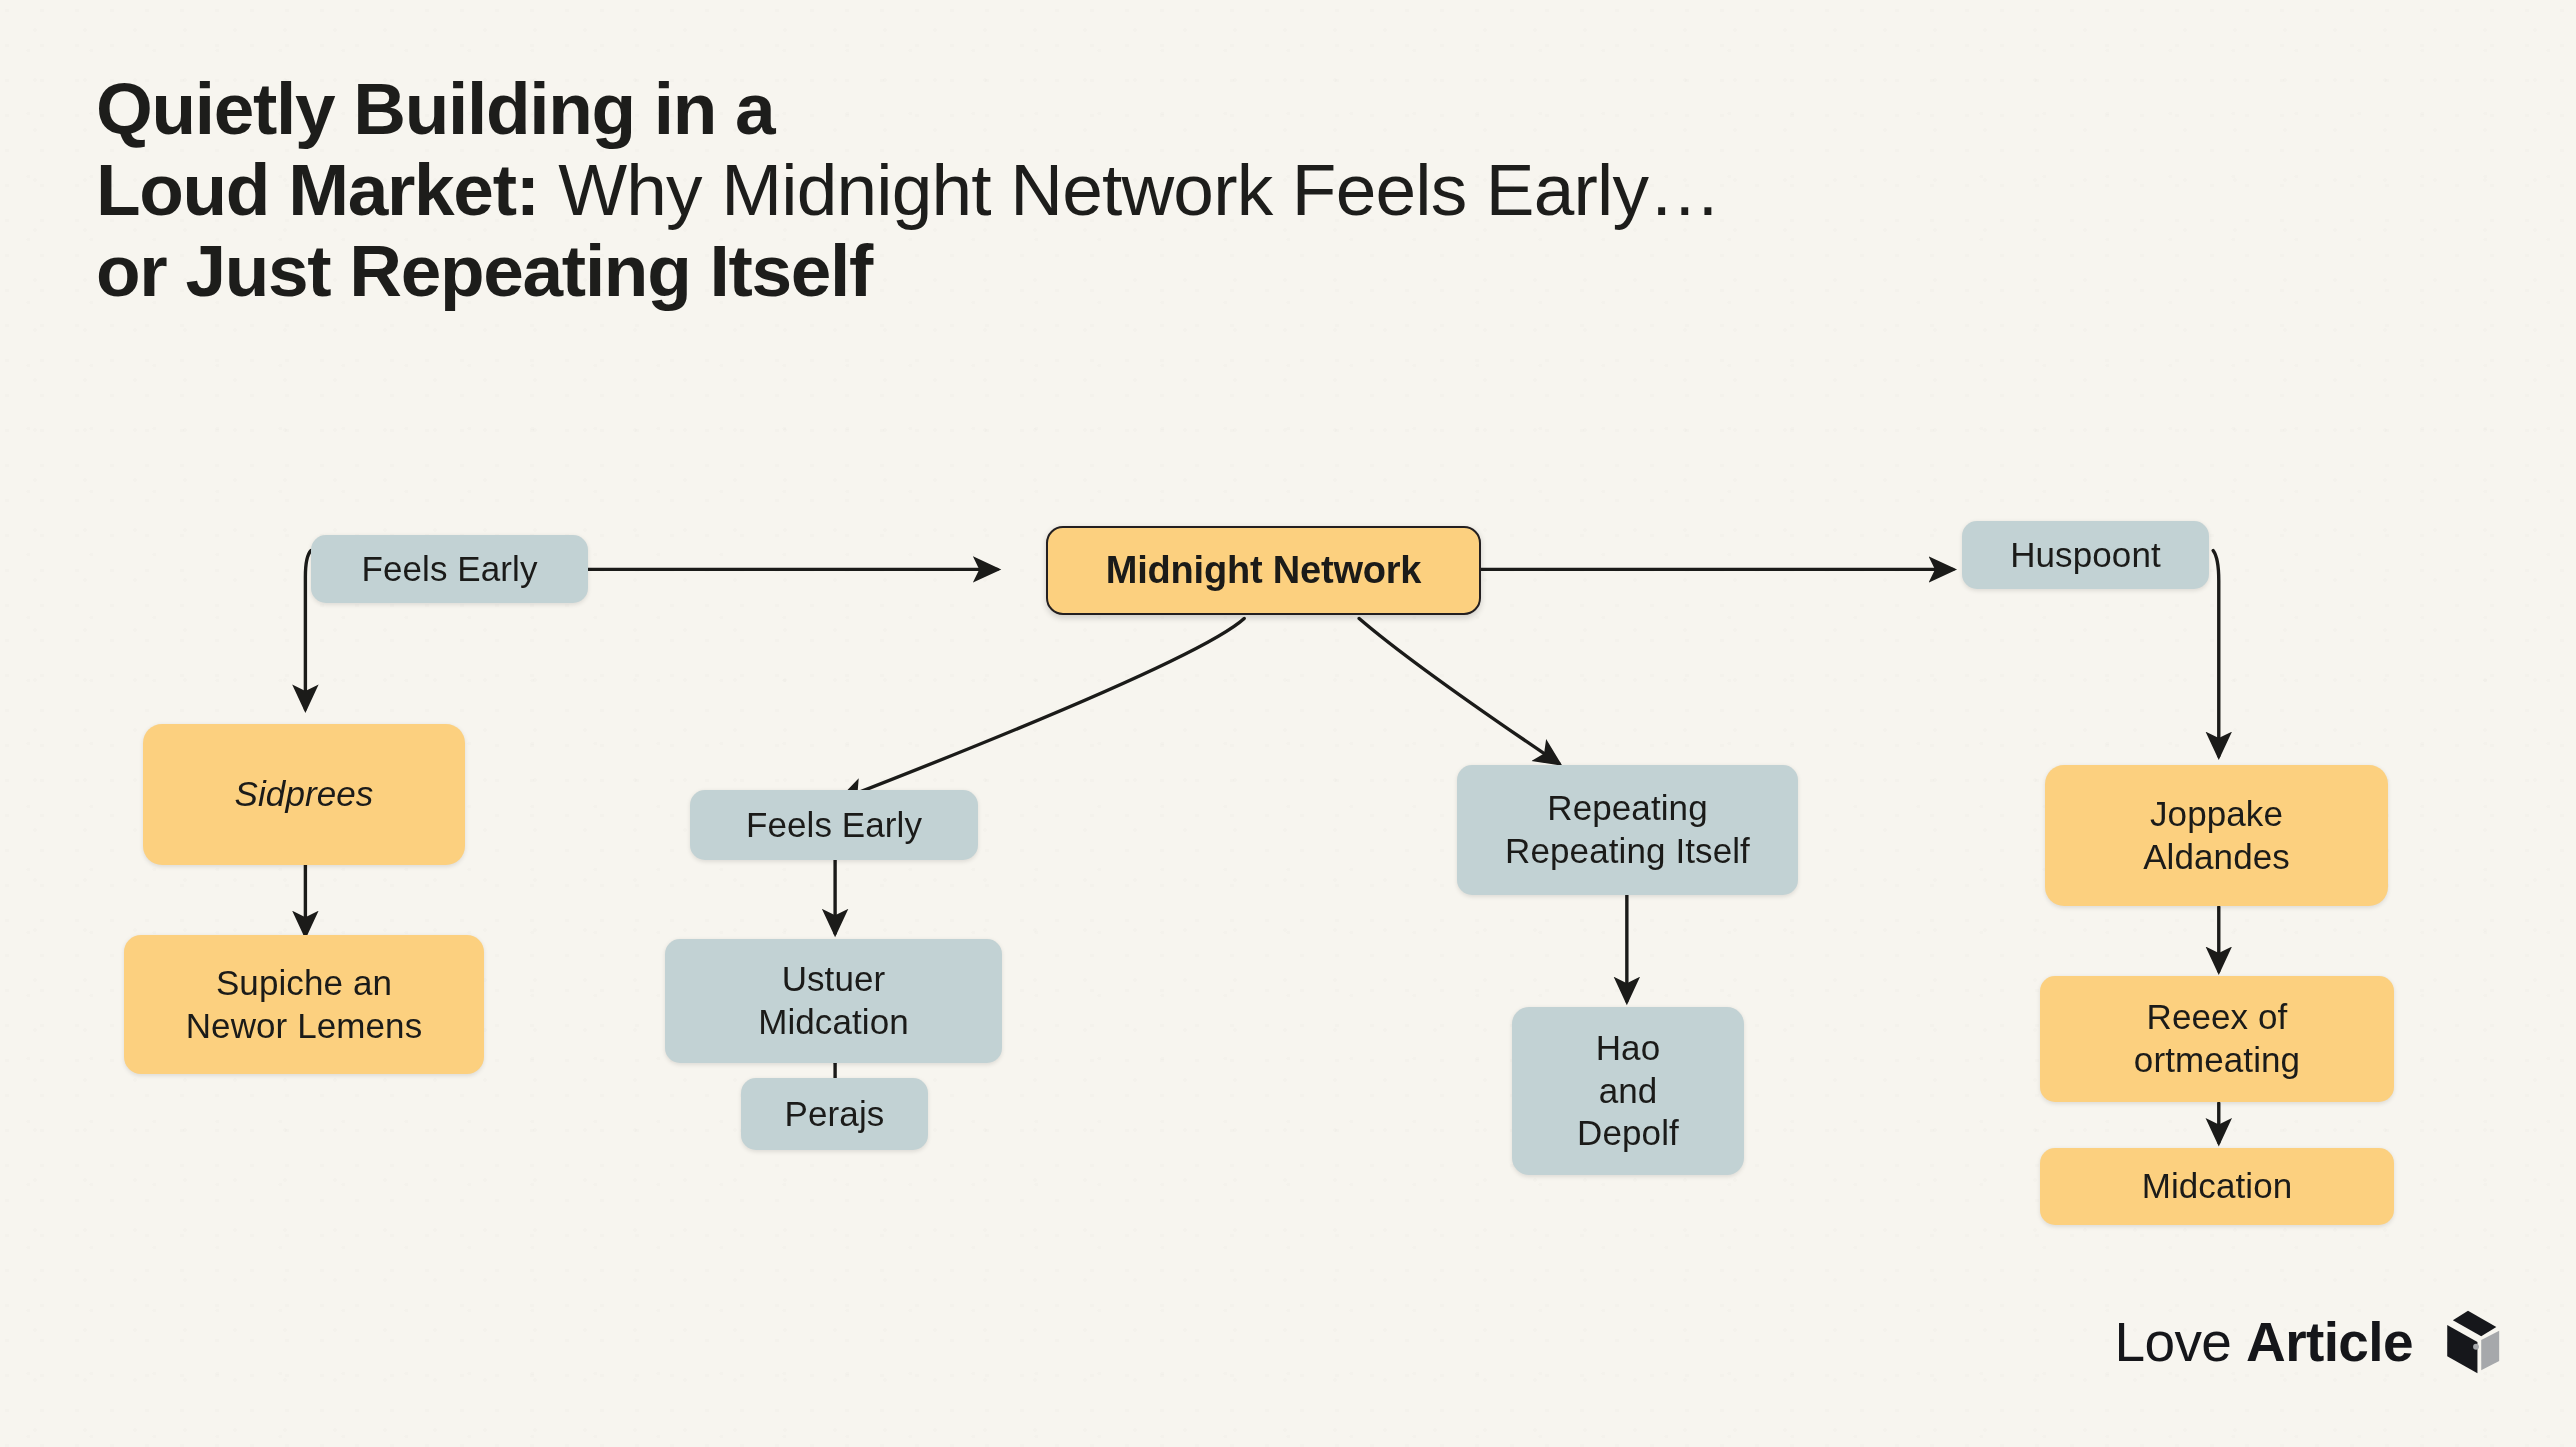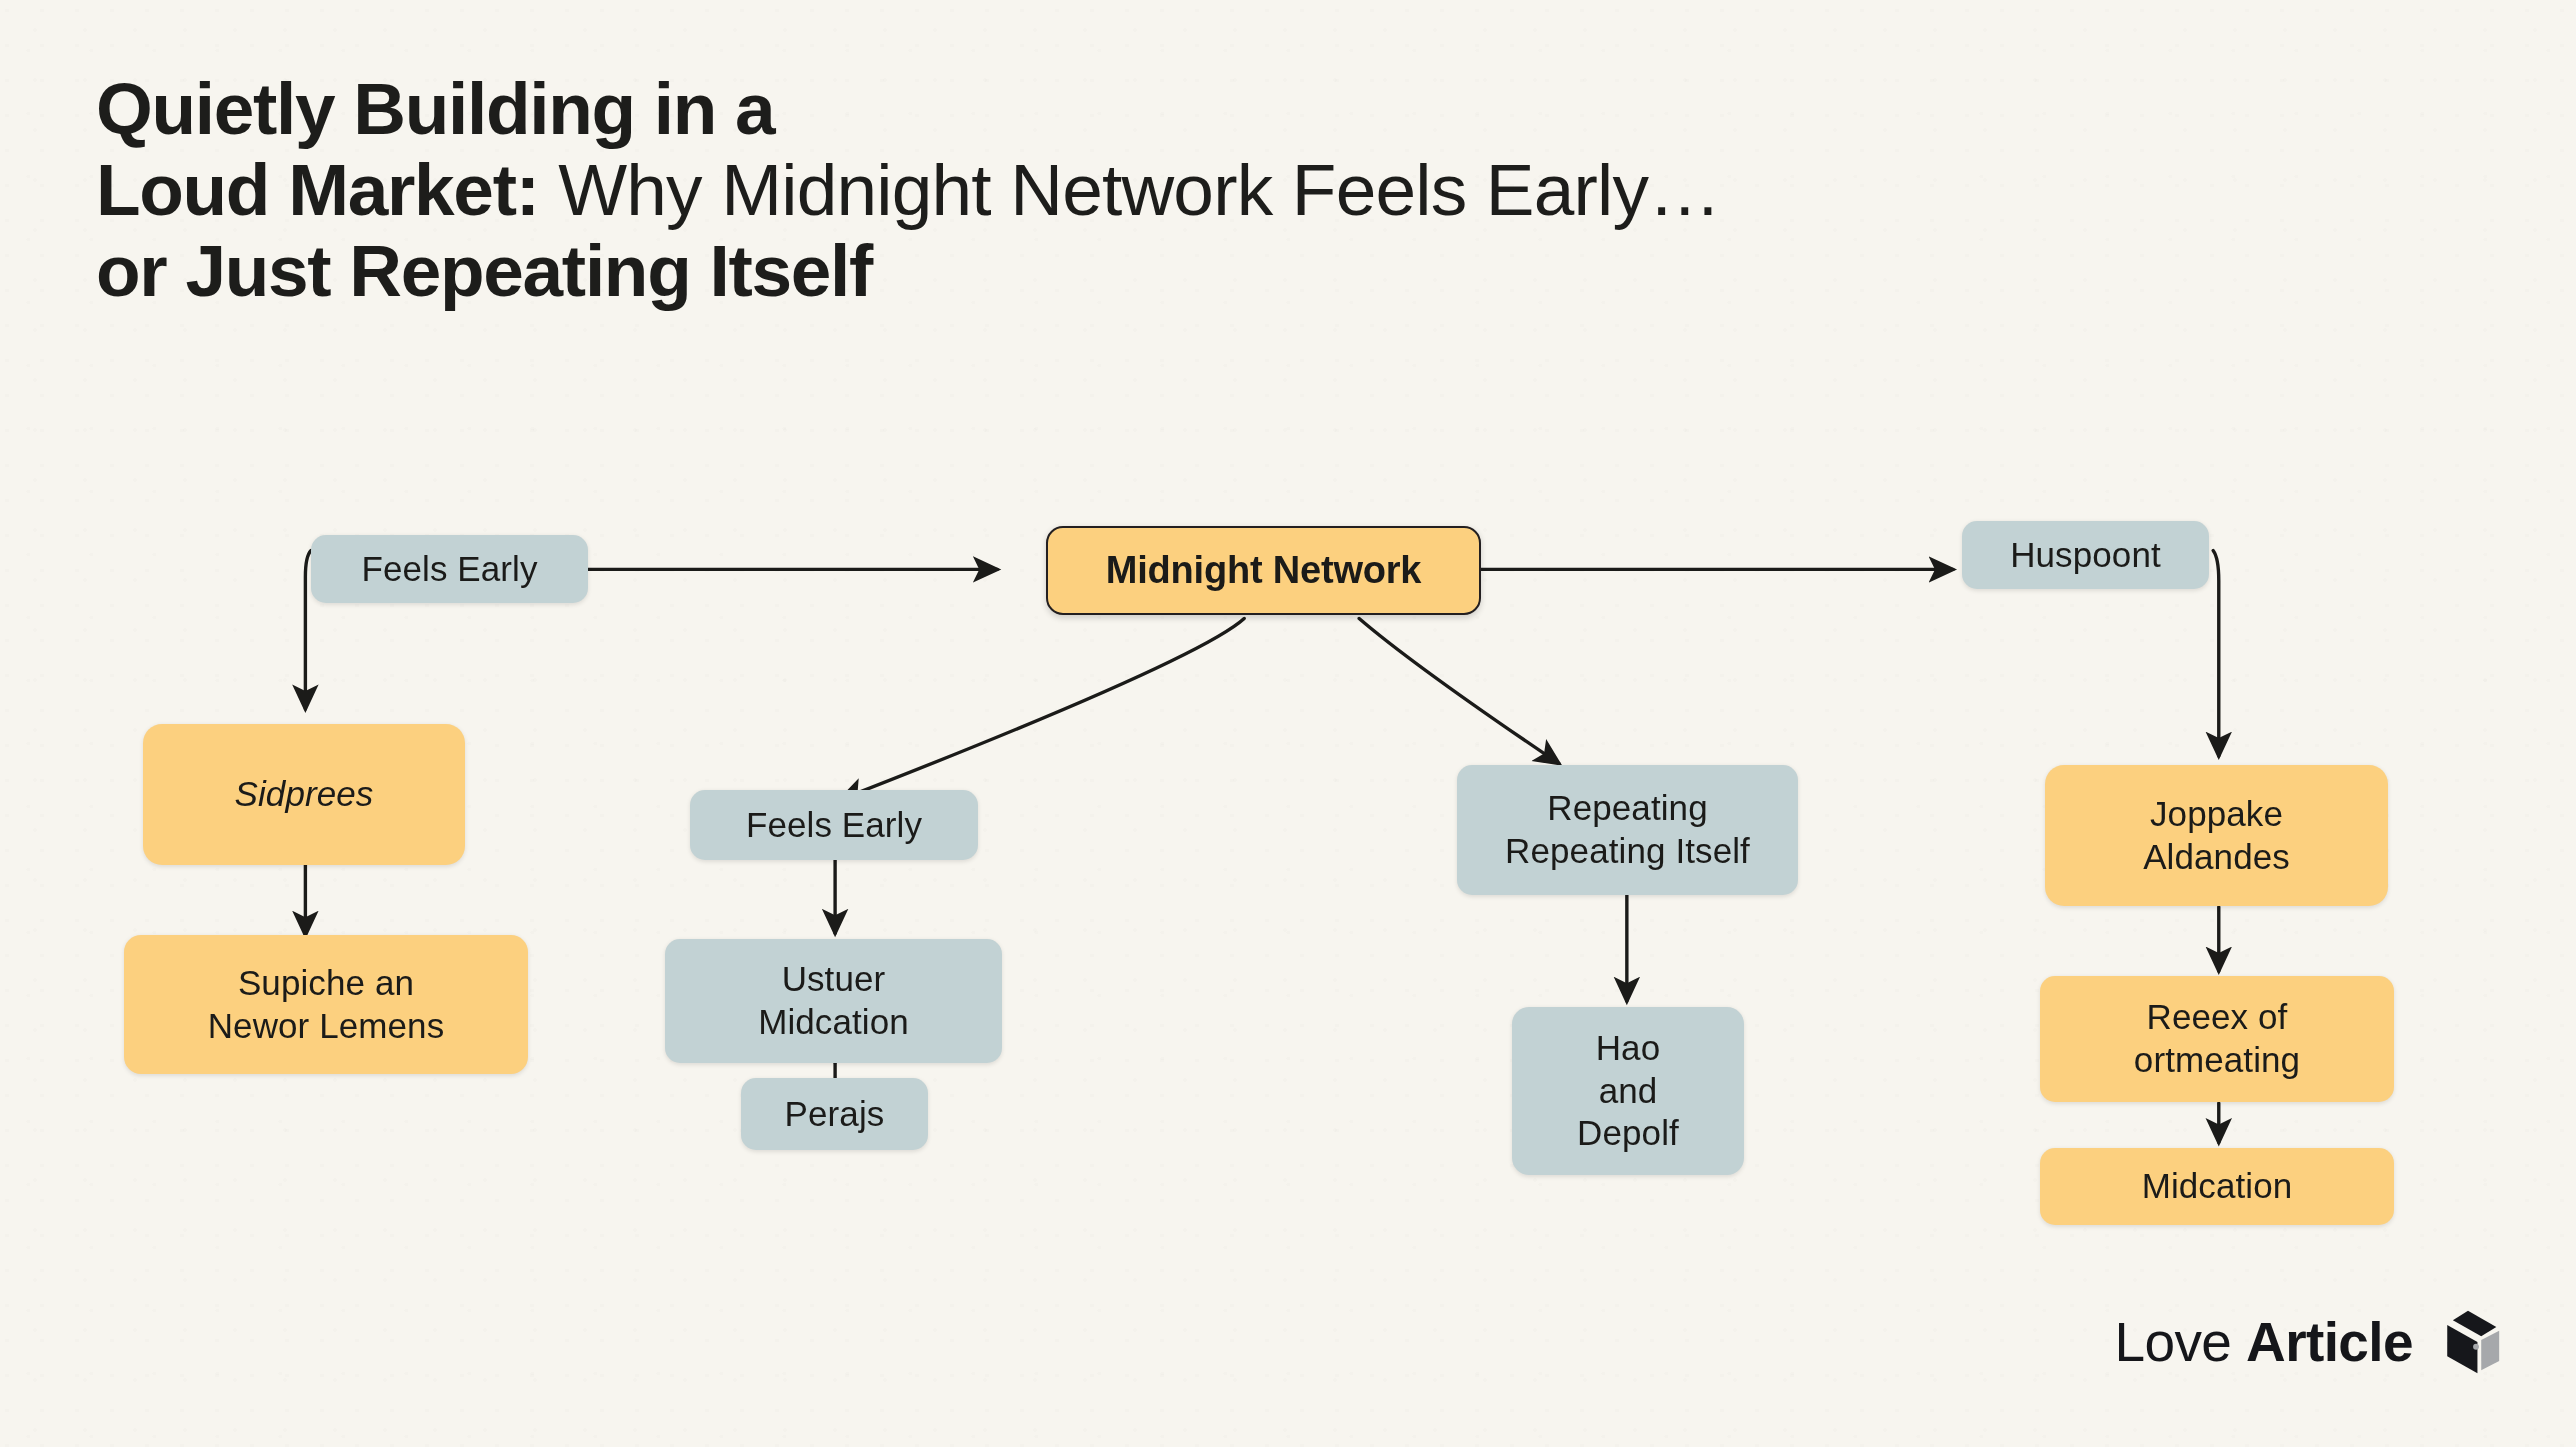--- a/index.html
+++ b/index.html
@@ -181,21 +181,21 @@
   </div>
 
   <div class="node slate" style="left:1962px; top:521px; width:247px; height:68px;">
     <span class="node-text">Huspoont</span>
   </div>
 
   <div class="node amber" style="left:143px; top:724px; width:322px; height:141px; border-radius:19px;font-style:italic;">
     <span class="node-text">Sidprees</span>
   </div>
 
-  <div class="node amber" style="left:124px; top:935px; width:404px; height:139px; border-radius:17px;">
+  <div class="node amber" style="left:124px; top:935px; width:360px; height:139px; border-radius:17px;">
     <span class="node-text">Supiche an
 Newor Lemens</span>
   </div>
 
   <div class="node slate" style="left:690px; top:790px; width:288px; height:70px;">
     <span class="node-text">Feels Early</span>
   </div>
 
   <div class="node slate" style="left:665px; top:939px; width:337px; height:124px;">
     <span class="node-text">Ustuer

